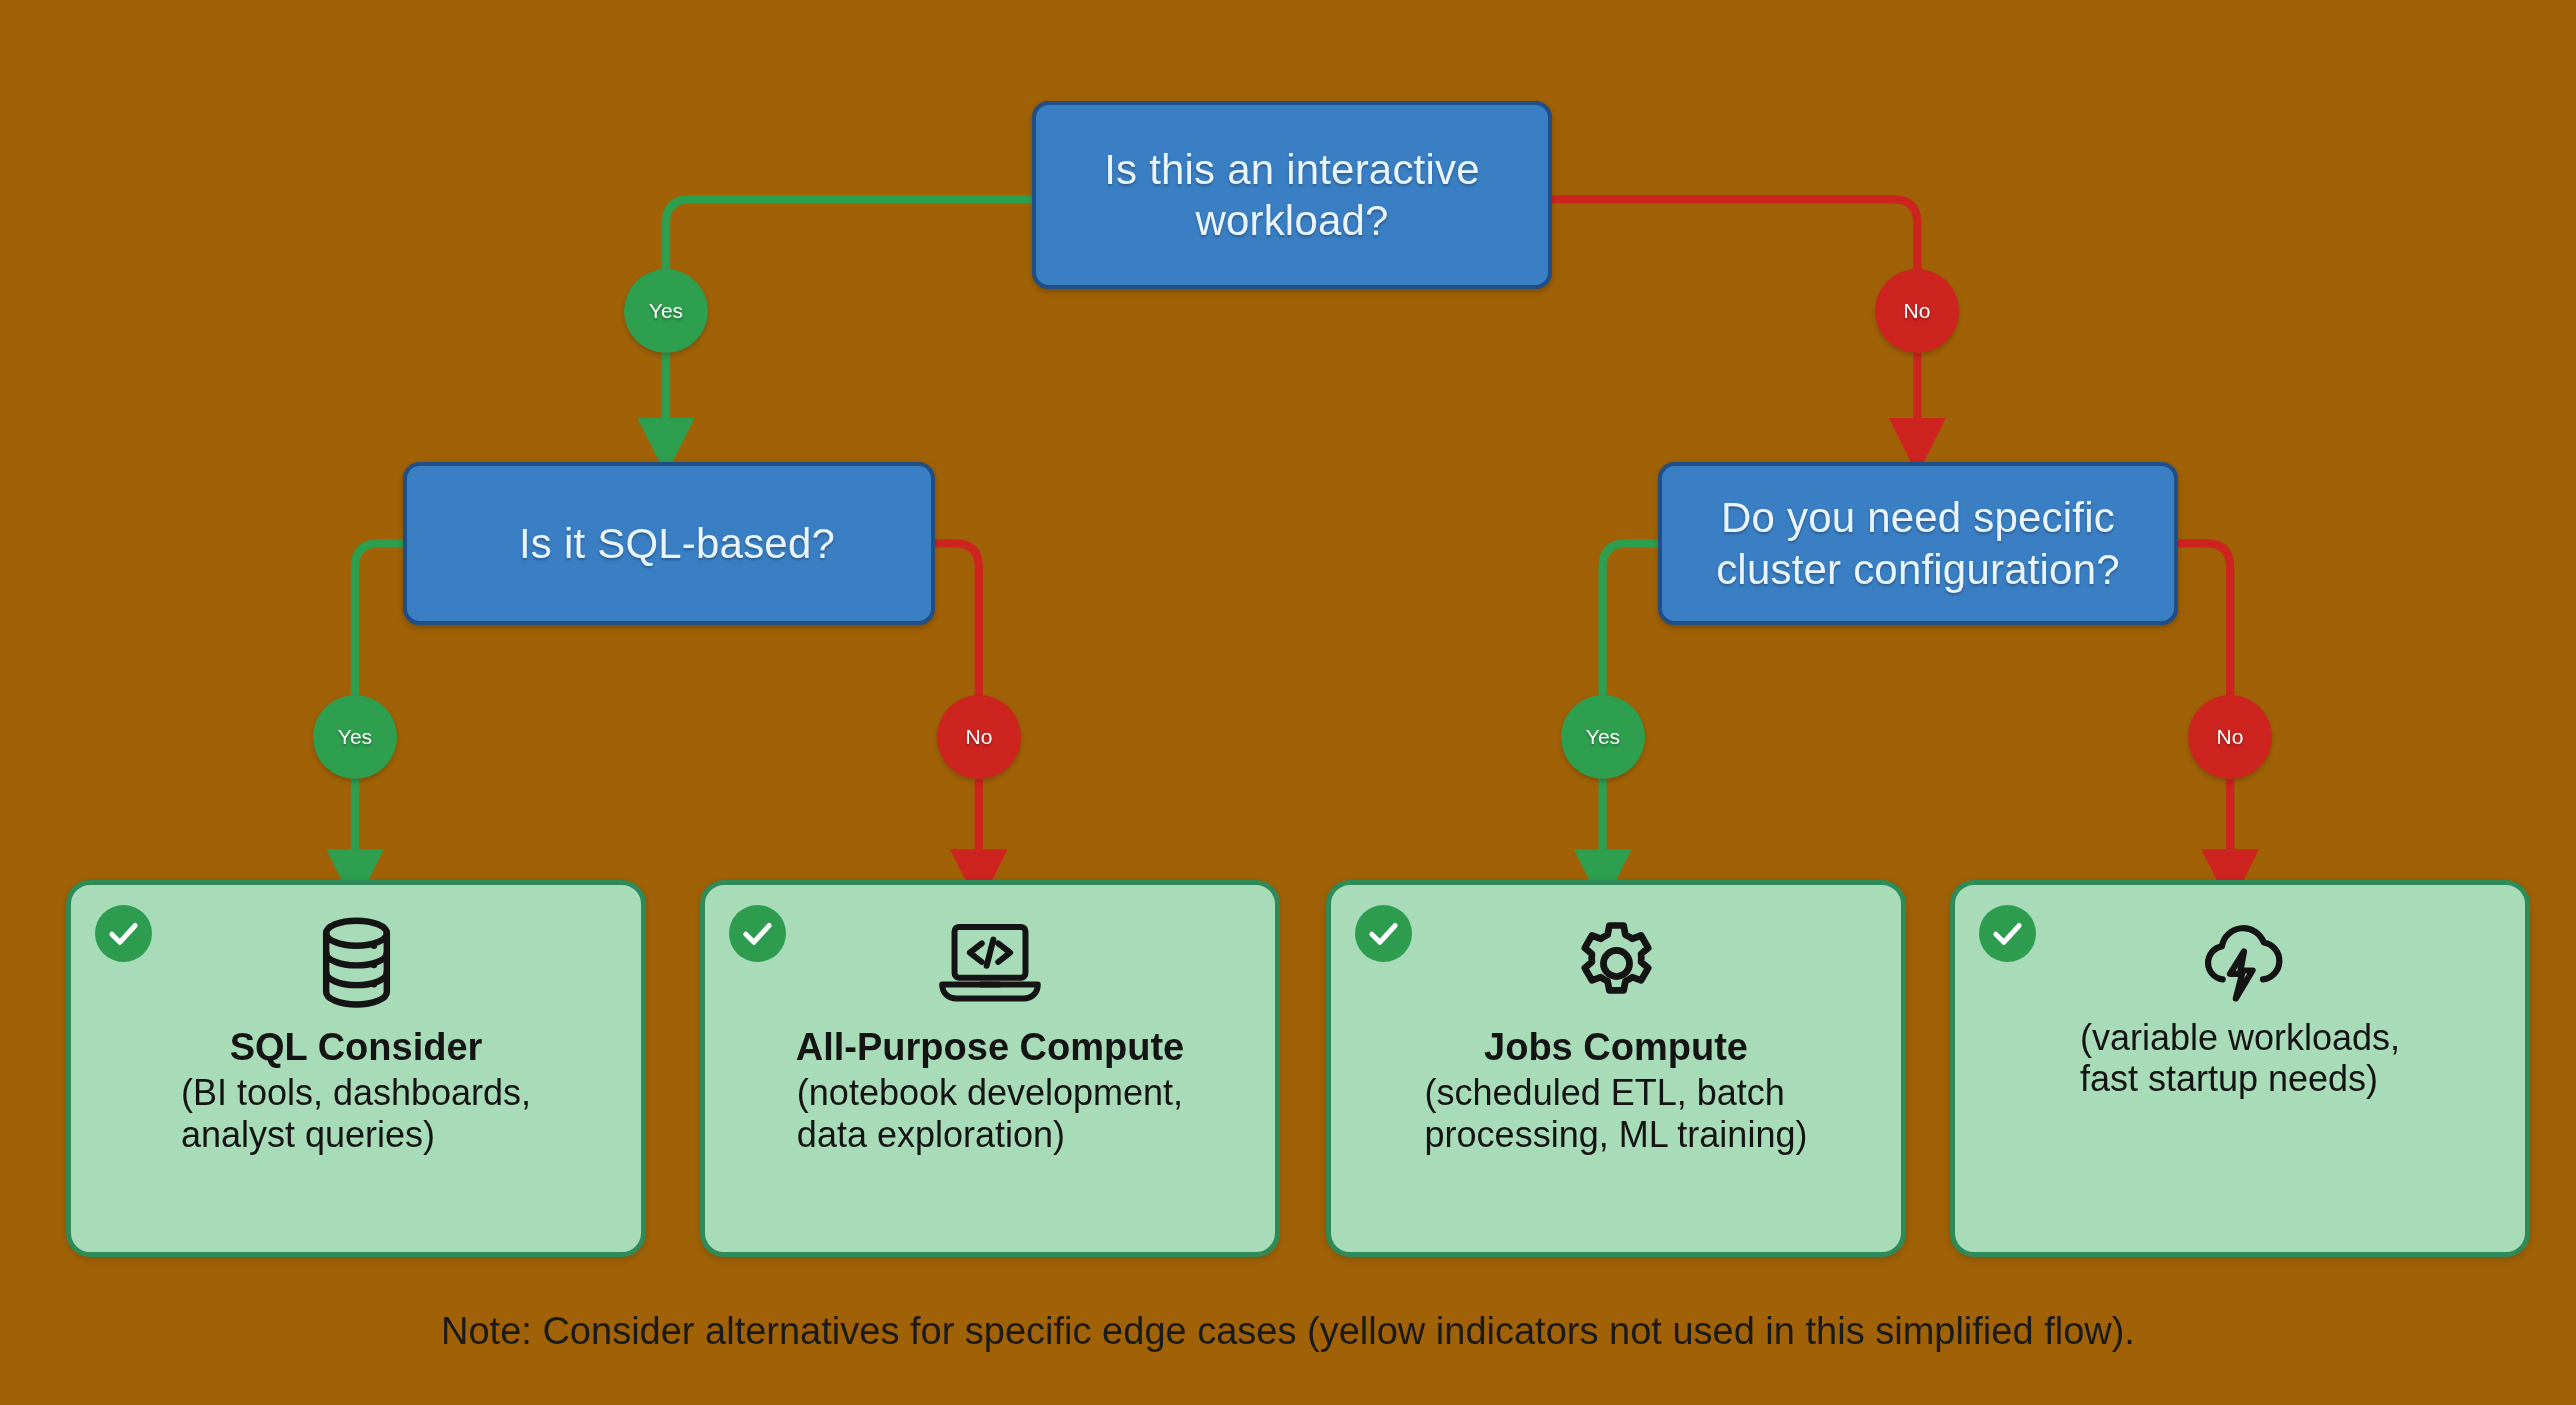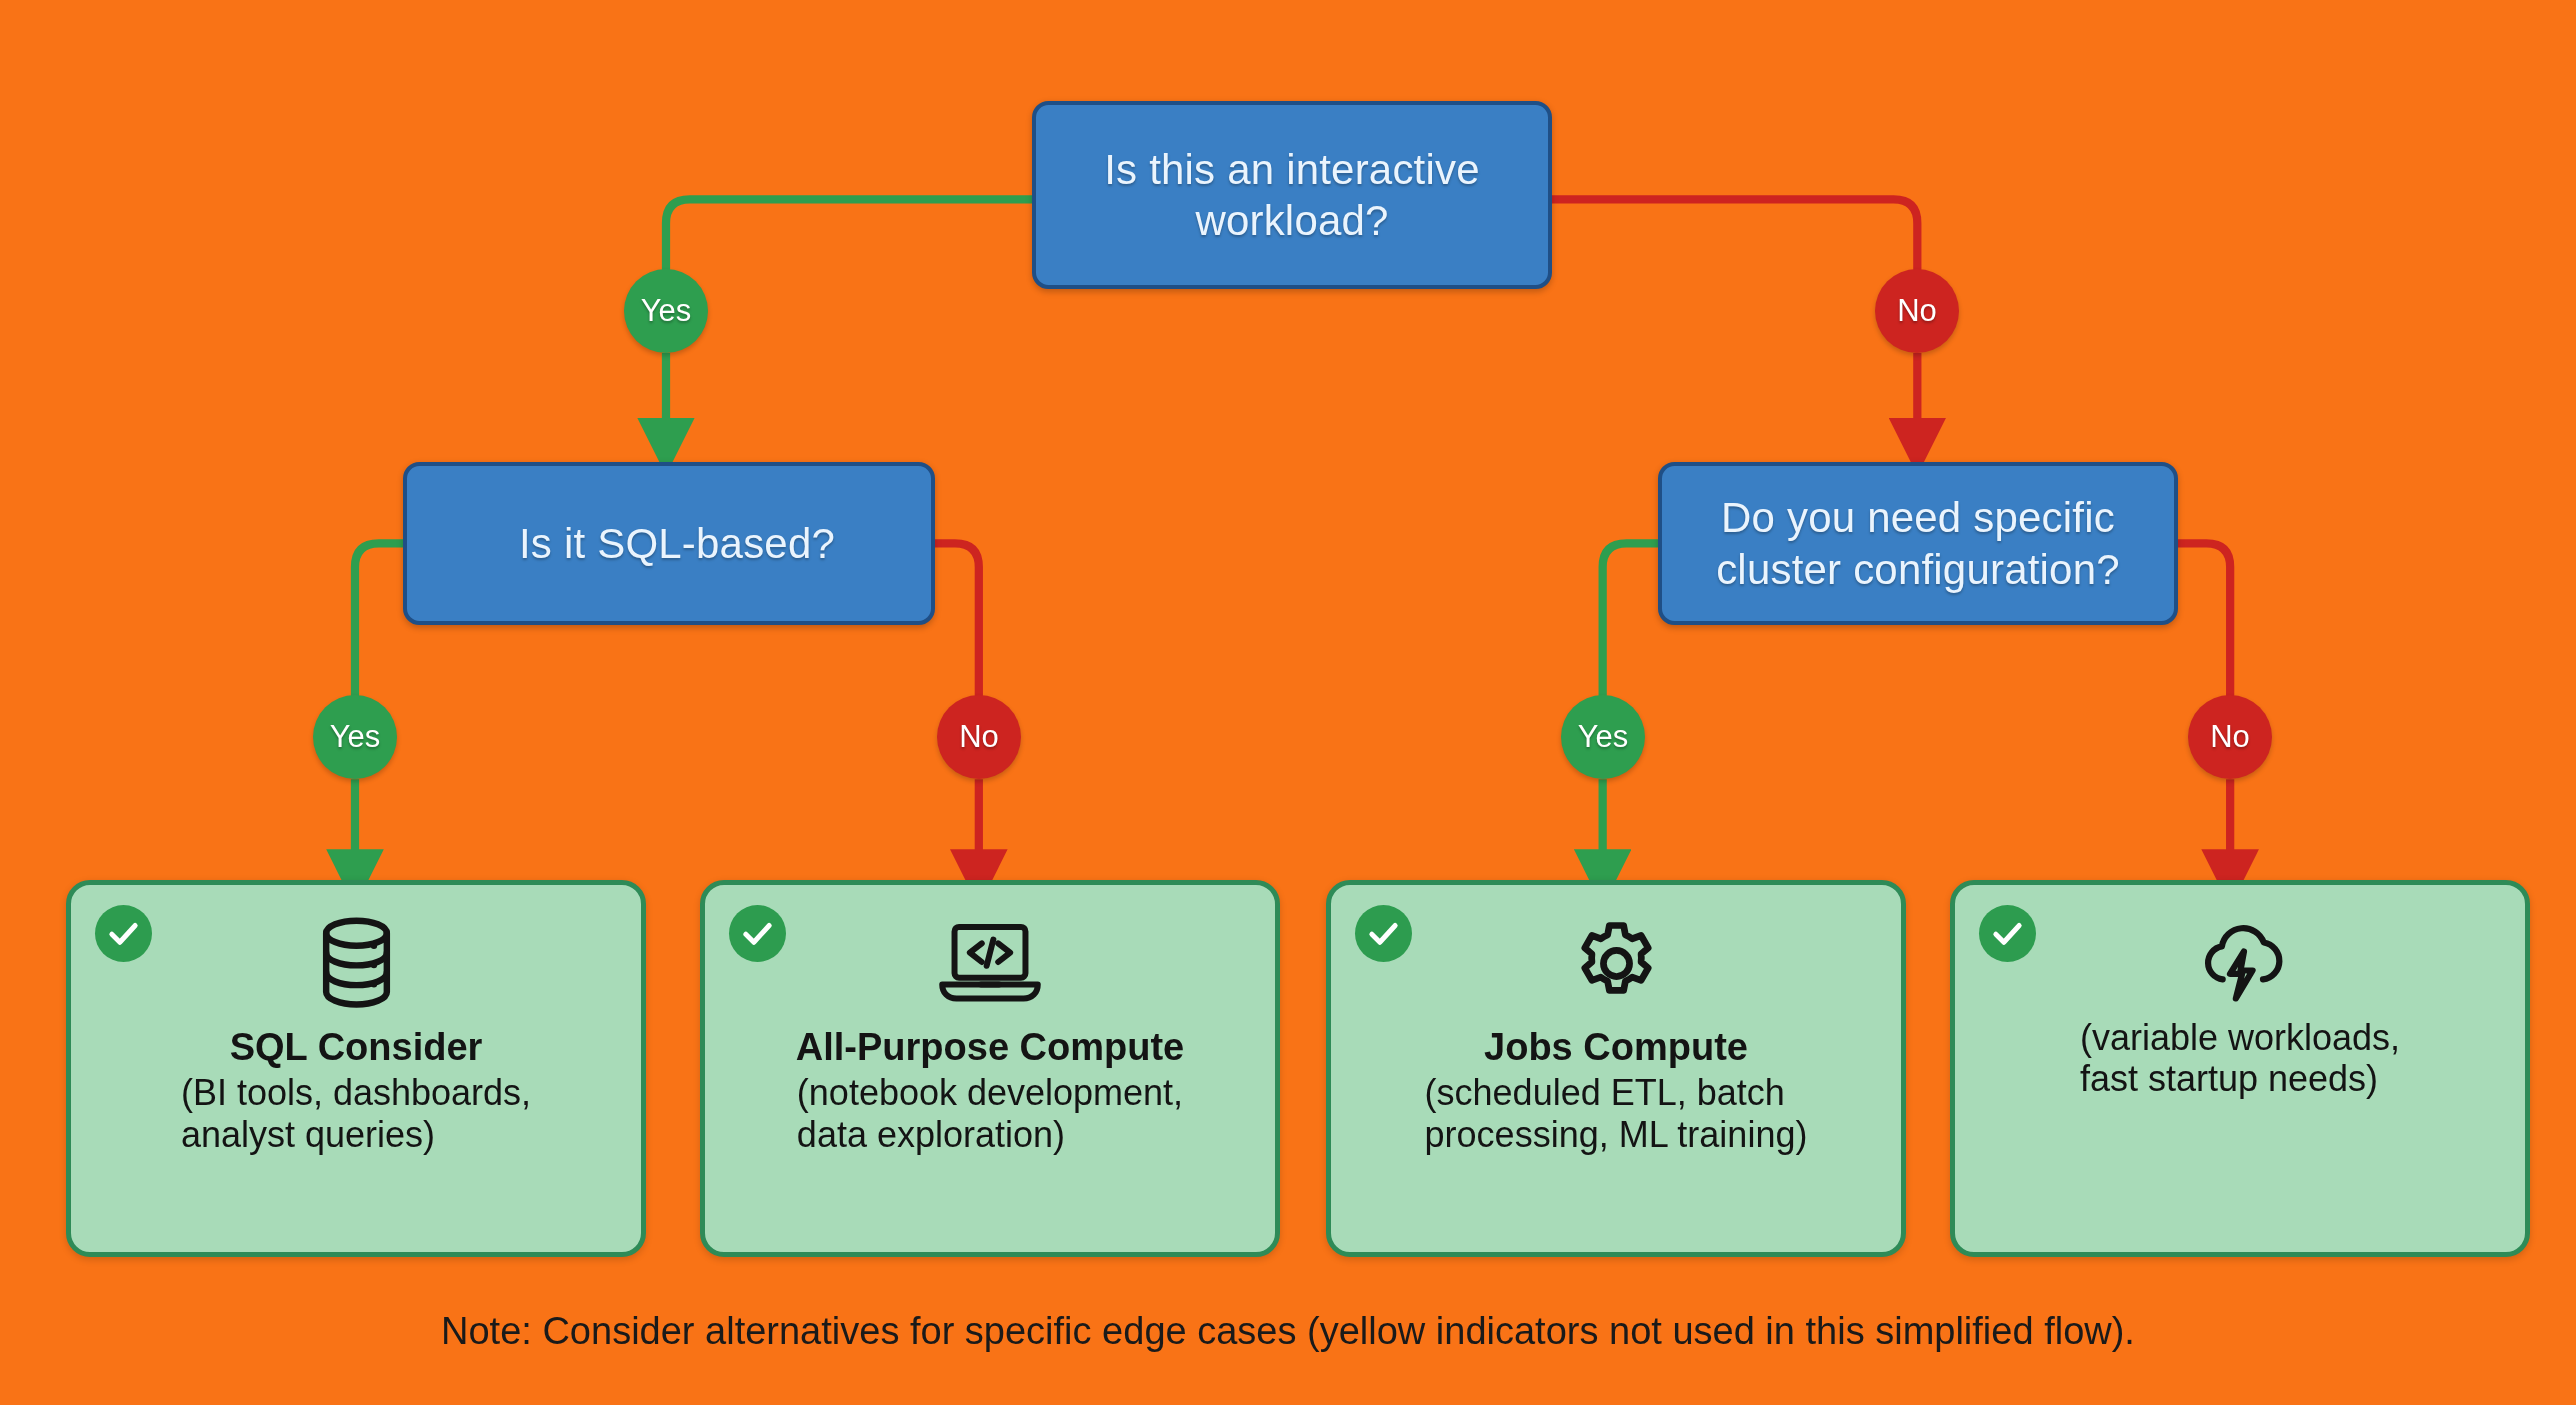--- a/index.html
+++ b/index.html
@@ -4,21 +4,21 @@
 <style>
   html, body {
     margin: 0;
     padding: 0;
     background: #ffffff;
   }
   #stage {
     position: relative;
     width: 2576px;
     height: 1405px;
-    background: #f97316;
+    background: #a16207;
     overflow: hidden;
     font-family: "Liberation Sans", sans-serif;
   }
 
   
   #wires {
     position: absolute;
     left: 0; top: 0;
     width: 2576px;
     height: 1405px;
@@ -48,21 +48,21 @@
   
   .badge {
     position: absolute;
     width: 84px;
     height: 84px;
     border-radius: 50%;
     display: flex;
     align-items: center;
     justify-content: center;
     color: #ffffff;
-    font-size: 31px;
+    font-size: 21px;
     text-shadow: 0 1.8px 2.7px rgba(0,0,0,.3);
     box-shadow: 0 2.7px 5.5px rgba(0,0,0,.2);
   }
   .badge.yes { background: #2e9e4f; }
   .badge.no  { background: #cd2420; }
 
   
   .card {
     position: absolute;
     box-sizing: border-box;

